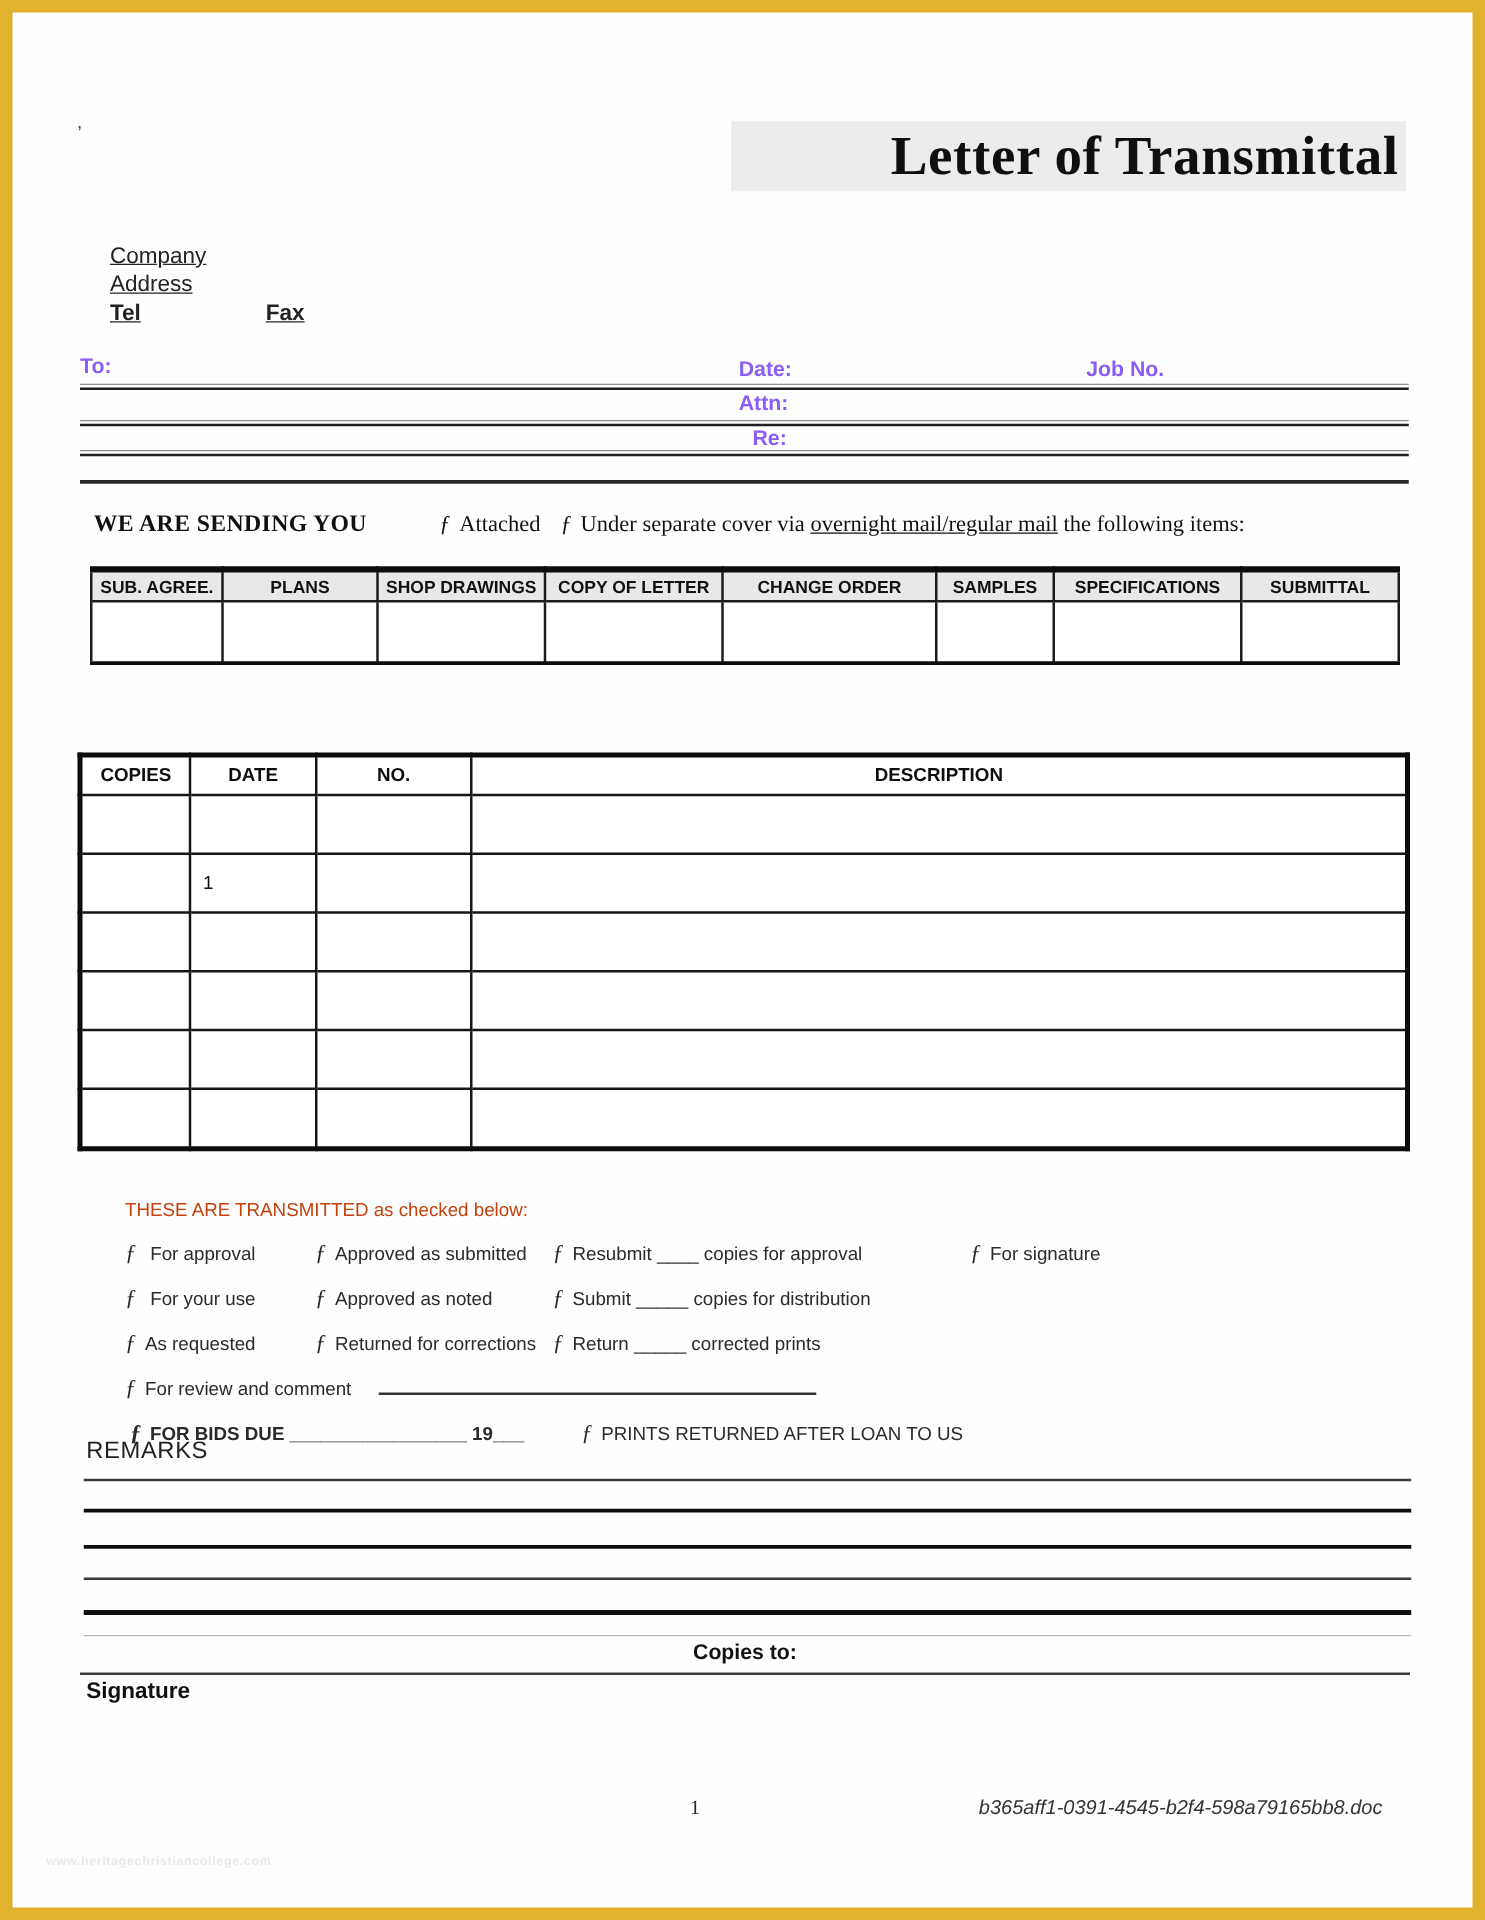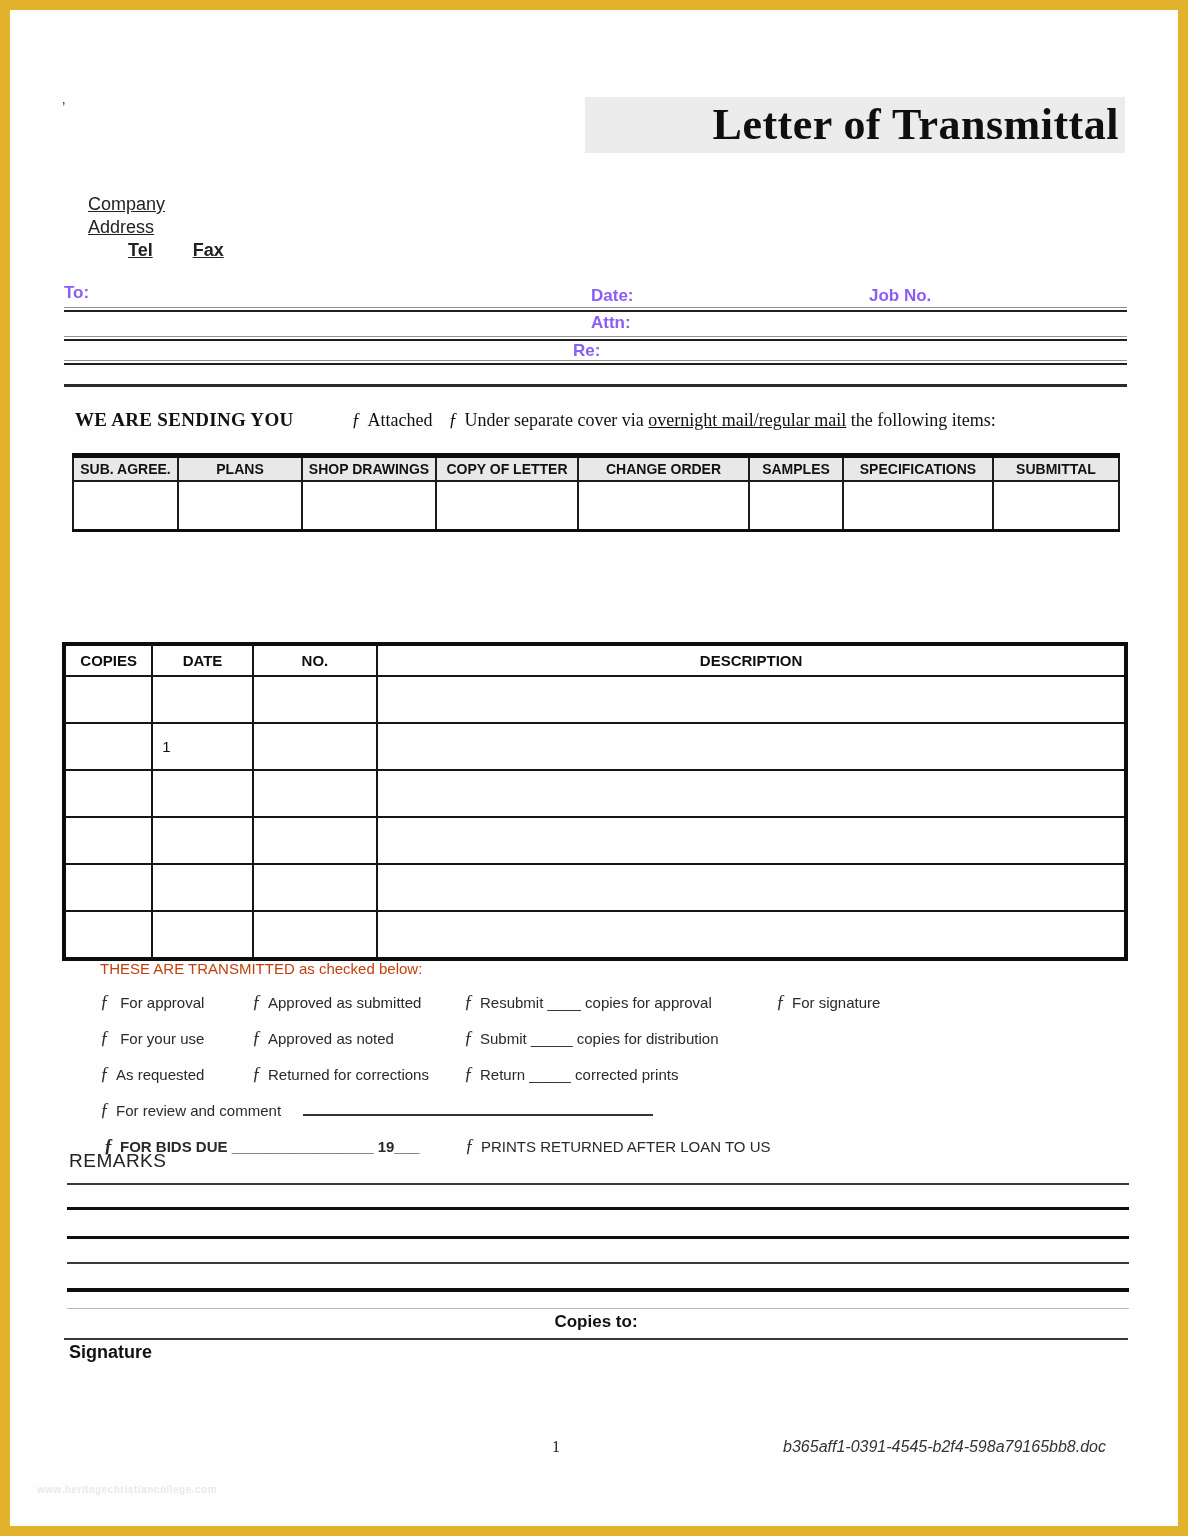--- a/index.html
+++ b/index.html
@@ -21,50 +21,50 @@
     left:575px;top:87px;width:540px;height:56px;
     background:#ececec;
     text-align:right;
     font-family:"Liberation Serif", serif;
     font-weight:bold;font-size:44px;line-height:55px;
     padding-right:6px;box-sizing:border-box;
     color:#0f0f0f;
     letter-spacing:0.5px;
   }
   .company-block{left:78px;top:183px;font-size:18px;line-height:23px;color:#222;text-decoration:underline;}
-  .company-block .bold-row span{font-weight:bold;margin-left:40px;}
+  .company-block .bold-row span{font-weight:bold;}
   .fax-label{margin-left:100px;}
 
   
   .lbl{font-weight:bold;font-size:17px;color:#8b5cf6;}
   .rule{left:54px;width:1063px;height:2px;border-top:1px solid #8f8f8f;border-bottom:2px solid #1f1f1f;}
   .rule.single{height:0;border-top:none;border-bottom:3px solid #2a2a2a;}
 
   
   .sending{left:65px;top:399px;width:1060px;font-family:"Liberation Serif", serif;font-size:18px;color:#111;white-space:nowrap;}
   .sending .head{font-weight:bold;font-size:19px;margin-right:58px;letter-spacing:0.3px;}
   .glyph{font-family:"Liberation Serif", serif;font-style:italic;font-size:18px;margin-right:7px;}
   .sending .opt{margin-right:16px;}
   .u{text-decoration:underline;}
 
   
   table{border-collapse:collapse;table-layout:fixed;}
   .items-table{left:62px;top:443px;width:1046px;border:2px solid #161616;border-top:5px solid #0d0d0d;border-bottom:3px solid #0d0d0d;}
   .items-table th{background:#e8e8e8;border:2px solid #1c1c1c;font-size:14px;font-weight:bold;text-align:center;padding:3px 1px;color:#111;}
   .items-table td{border:2px solid #1c1c1c;height:45px;background:#fff;}
 
-  .detail-table{left:52px;top:632px;width:1066px;border:4px solid #0d0d0d;}
+  .detail-table{left:52px;top:592px;width:1066px;border:4px solid #0d0d0d;}
   .detail-table th{border:2px solid #161616;font-size:15px;font-weight:bold;text-align:center;padding:6px 2px;background:#fff;color:#0f0f0f;}
   .detail-table td{border:2px solid #161616;height:45px;background:#fff;font-size:15px;padding:0 9px;vertical-align:middle;color:#111;}
 
   
   .trans-head{left:90px;top:950px;font-size:15px;color:#c2410c;}
   .trans-row{left:90px;width:1040px;height:22px;font-size:15px;color:#2a2a2a;white-space:nowrap;}
   .trans-row .item{position:absolute;top:0;}
-  .c0{left:0;} .c1{left:152px;} .c2{left:364px;} .c3{left:676px;}
+  .c0{left:0;} .c1{left:152px;} .c2{left:342px;} .c3{left:676px;}
   .bids-c0{left:4px;font-weight:bold;} .bids-c1{left:365px;}
   .comment-line{display:inline-block;width:350px;border-bottom:2px solid #333;margin-left:22px;vertical-align:baseline;height:14px;}
 
   
   .remarks-label{left:59px;top:1140px;font-size:19px;color:#222;letter-spacing:0.5px;}
   .bline{left:57px;width:1062px;height:0;}
   .bline.m2{border-bottom:2px solid #3a3a3a;}
   .bline.t3{border-bottom:3px solid #0e0e0e;}
   .bline.t4{border-bottom:4px solid #0e0e0e;}
   .bline.light{border-bottom:1px solid #b9b9b9;}
@@ -92,21 +92,21 @@
       <span>Tel</span><span class="fax-label">Fax</span>
     </div>
   </div>
 
   <div class="abs lbl" style="left:54px;top:273px;">To:</div>
   <div class="abs lbl" style="left:581px;top:276px;">Date:</div>
   <div class="abs lbl" style="left:859px;top:276px;">Job No.</div>
   <div class="abs rule" style="top:297px;"></div>
   <div class="abs lbl" style="left:581px;top:303px;">Attn:</div>
   <div class="abs rule" style="top:326px;"></div>
-  <div class="abs lbl" style="left:563px;top:331px;">Re:</div>
+  <div class="abs lbl" style="left:592px;top:331px;">Re:</div>
   <div class="abs rule" style="top:350px;"></div>
   <div class="abs rule single" style="top:374px;"></div>
 
   <div class="abs sending">
     <span class="head">WE ARE SENDING YOU</span><span class="glyph">ƒ</span><span class="opt">Attached</span><span class="glyph">ƒ</span><span>Under separate cover  via</span>&nbsp;<span class="u">overnight mail/regular mail</span>&nbsp;<span>the following  items:</span>
   </div>
 
   <table class="abs items-table">
     <colgroup>
       <col style="width:105px">

